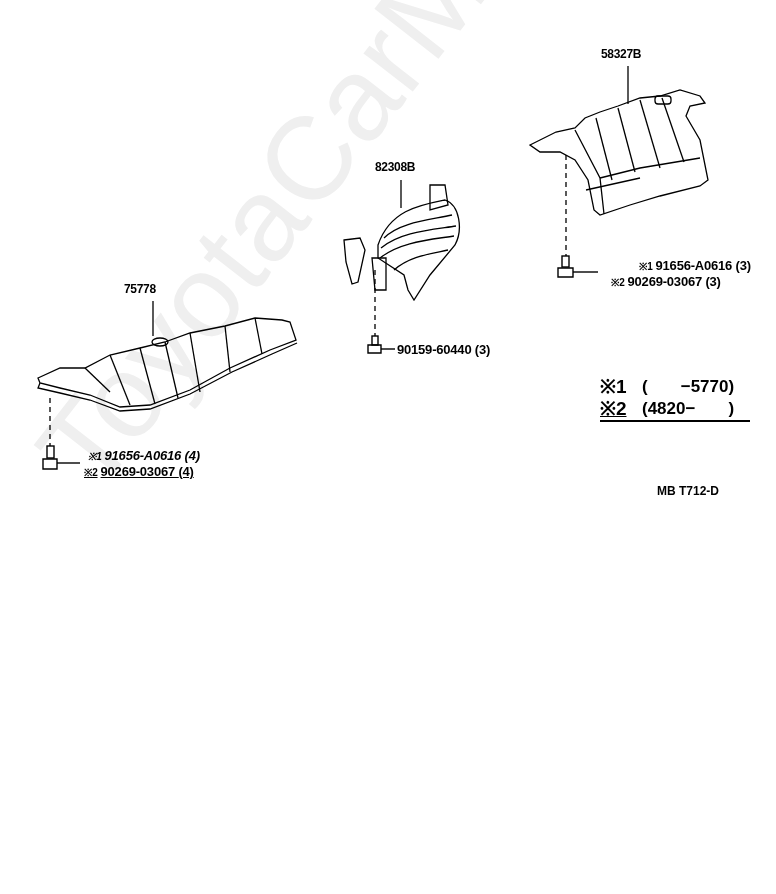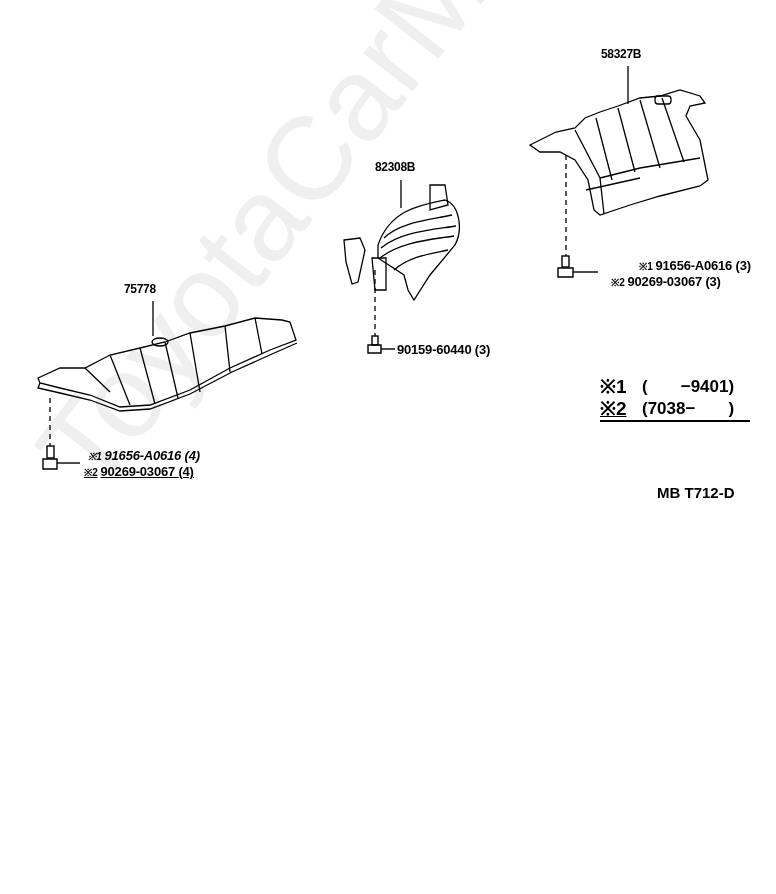--- a/index.html
+++ b/index.html
@@ -7,21 +7,21 @@
   .watermark { position: absolute; left: 10px; top: 430px; font-family: "Liberation Sans", sans-serif; font-size: 118px; color: #efefef; transform: rotate(-52deg); transform-origin: left top; white-space: nowrap; letter-spacing: 1px; z-index: 0; }
   svg.drawing { position: absolute; left: 0; top: 0; z-index: 1; }
   .lbl { position: absolute; z-index: 2; font-weight: bold; white-space: nowrap; line-height: 1; }
   .part-no { font-size: 12px; letter-spacing: -0.3px; }
   .fast { font-size: 13px; letter-spacing: -0.2px; }
   .fast .mk { font-size: 10px; margin-right: 3px; }
   .legend { position: absolute; z-index: 2; left: 600px; top: 376px; font-weight: bold; font-size: 17px; line-height: 22px; border-bottom: 2px solid #000; width: 150px; }
   .legend .row { display: flex; white-space: pre; }
   .legend .mk { width: 42px; font-size: 19px; }
   .legend .row.r2 .mk { text-decoration: underline; }
-  .code { position: absolute; left: 657px; top: 484px; font-weight: bold; font-size: 15px; z-index: 2; }
+  .code { position: absolute; left: 657px; top: 484px; font-weight: bold; font-size: 12px; z-index: 2; }
 </style>
 </head>
 <body>
 
 <div class="watermark">ToyotaCarMine.ru</div>
 
 <svg class="drawing" width="776" height="894" viewBox="0 0 776 894" fill="none" stroke="#000" stroke-width="1.3">
 
   <g>
     <line x1="628" y1="66" x2="628" y2="104"></line>
@@ -98,20 +98,20 @@
 
 <div class="lbl fast" style="left:88px; top:449px;font-style:italic;">
   <span class="mk">※1</span><span>91656-A0616</span> <span>(4)</span>
 </div>
 <div class="lbl fast" style="left:84px; top:465px;text-decoration:underline;">
   <span class="mk">※2</span><span>90269-03067</span> <span>(4)</span>
 </div>
 
 <div class="legend">
   <div class="row r1">
-    <span class="mk">※1</span><span>(       −9401)</span>
+    <span class="mk">※1</span><span>(       −5770)</span>
   </div>
   <div class="row r2">
-    <span class="mk">※2</span><span>(7038−       )</span>
+    <span class="mk">※2</span><span>(4820−       )</span>
   </div>
 </div>
 
 <div class="code">MB T712-D</div>
 
 </body></html>

